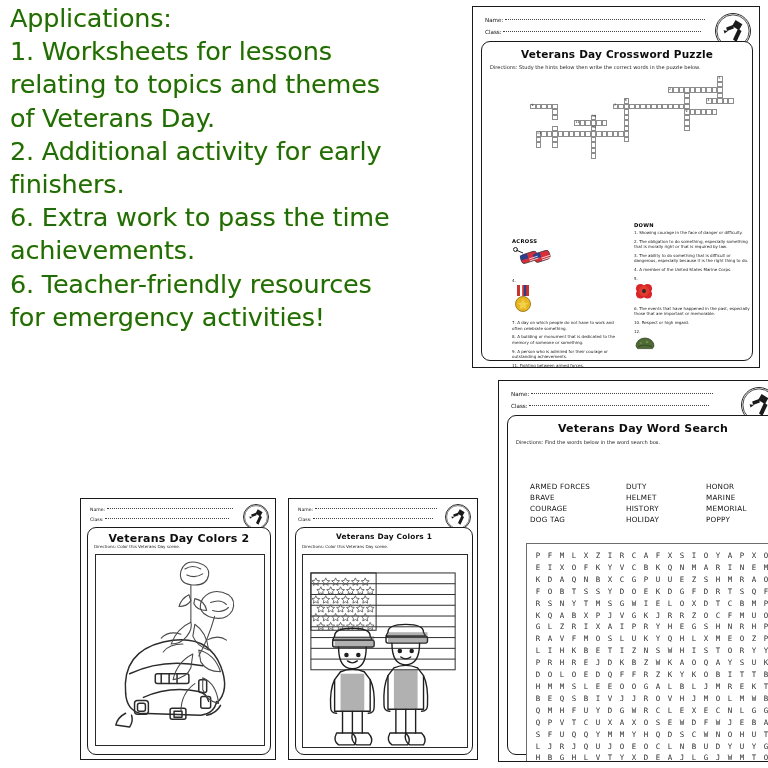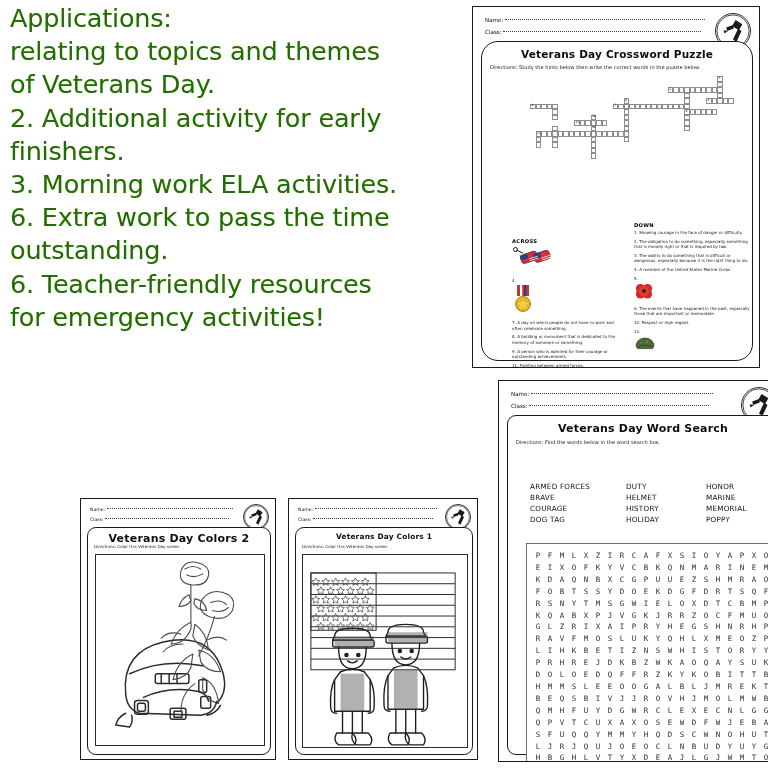--- a/index.html
+++ b/index.html
@@ -130,27 +130,27 @@
     position:absolute; border:1px solid #2a2a2a; background:#fff;
   }
   .art { position:absolute; inset:0; }
   .art svg { display:block; width:100%; height:100%; }
 </style>
 </head>
 <body>
 
 <div id="applications-panel">
   <div class="app-line">Applications:</div>
+  <div class="app-line">1. Worksheets for lessons</div>
   <div class="app-line">relating to topics and themes</div>
   <div class="app-line">of Veterans Day.</div>
   <div class="app-line">2. Additional activity for early</div>
   <div class="app-line">finishers.</div>
-  <div class="app-line">3. Morning work ELA activities.</div>
   <div class="app-line">6. Extra work to pass the time</div>
-  <div class="app-line">outstanding.</div>
+  <div class="app-line">achievements.</div>
   <div class="app-line">6. Teacher-friendly resources</div>
   <div class="app-line">for emergency activities!</div>
 </div>
 
 <div class="sheet" id="crossword-sheet">
   <div class="sheet-inner">
 
     <div class="namerow" style="left:12px; top:10px; font-size:5.6px;">
       <span class="lbl">Name:</span>
       <span class="dots" style="width:200px;"></span>
@@ -163,21 +163,21 @@
     <div class="logo-badge" style="right:8px; top:6px; width:36px; height:36px;">
       <svg viewBox="0 0 40 40" aria-hidden="true">
         <circle cx="20" cy="20" r="19" fill="#fff" stroke="#2a2a2a" stroke-width="1"></circle>
         <path d="M23 7 L31 12 L27 19 L19 14 Z" fill="#1a1a1a"></path>
         <path d="M26 17 L30 20 L24 33 L20 30 Z" fill="#1a1a1a"></path>
         <path d="M12 16 L20 13 L21 17 L13 20 Z" fill="#1a1a1a"></path>
         <path d="M9 19 l5 1 -4 3 z" fill="#1a1a1a"></path>
       </svg>
     </div>
 
-    <div class="content-card" style="left:8px; top:34px; width:272px; height:320px;border-radius:17px;">
+    <div class="content-card" style="left:8px; top:34px; width:272px; height:320px;">
 
       <div class="ws-title" style="top:6px; font-size:10.5px;">Veterans Day Crossword Puzzle</div>
       <div class="ws-directions" style="left:8px; top:22px; font-size:5.1px;">Directions: Study the hints below then write the correct words in the puzzle below.</div>
 
       <div id="crossword-grid-wrap">
           <div class="cw-cell" style="left: 231px; top: 0px; width: 5.5px; height: 5.5px;">
             <span class="cw-num">5</span>
           </div>
           <div class="cw-cell" style="left: 231px; top: 5.5px; width: 5.5px; height: 5.5px;"></div>
           <div class="cw-cell" style="left: 181.5px; top: 11px; width: 5.5px; height: 5.5px;">

